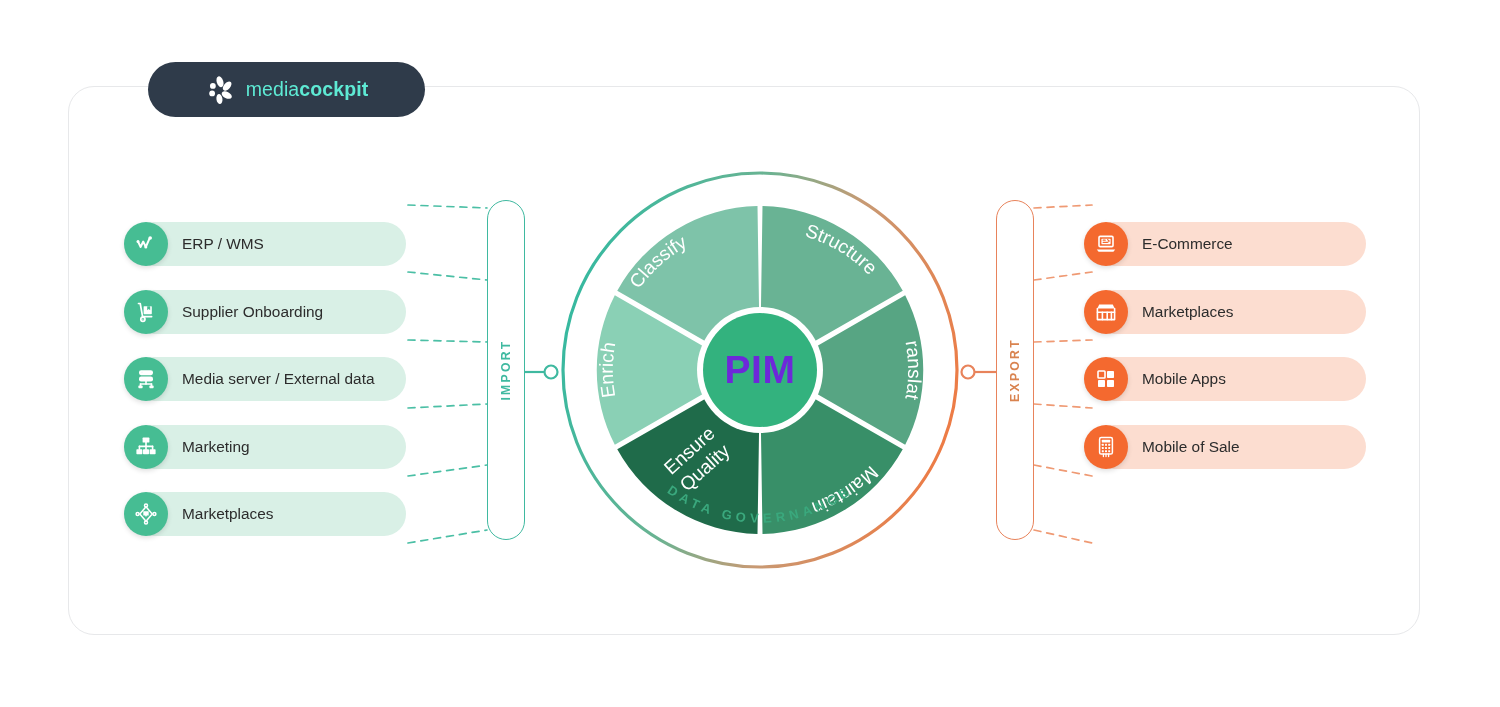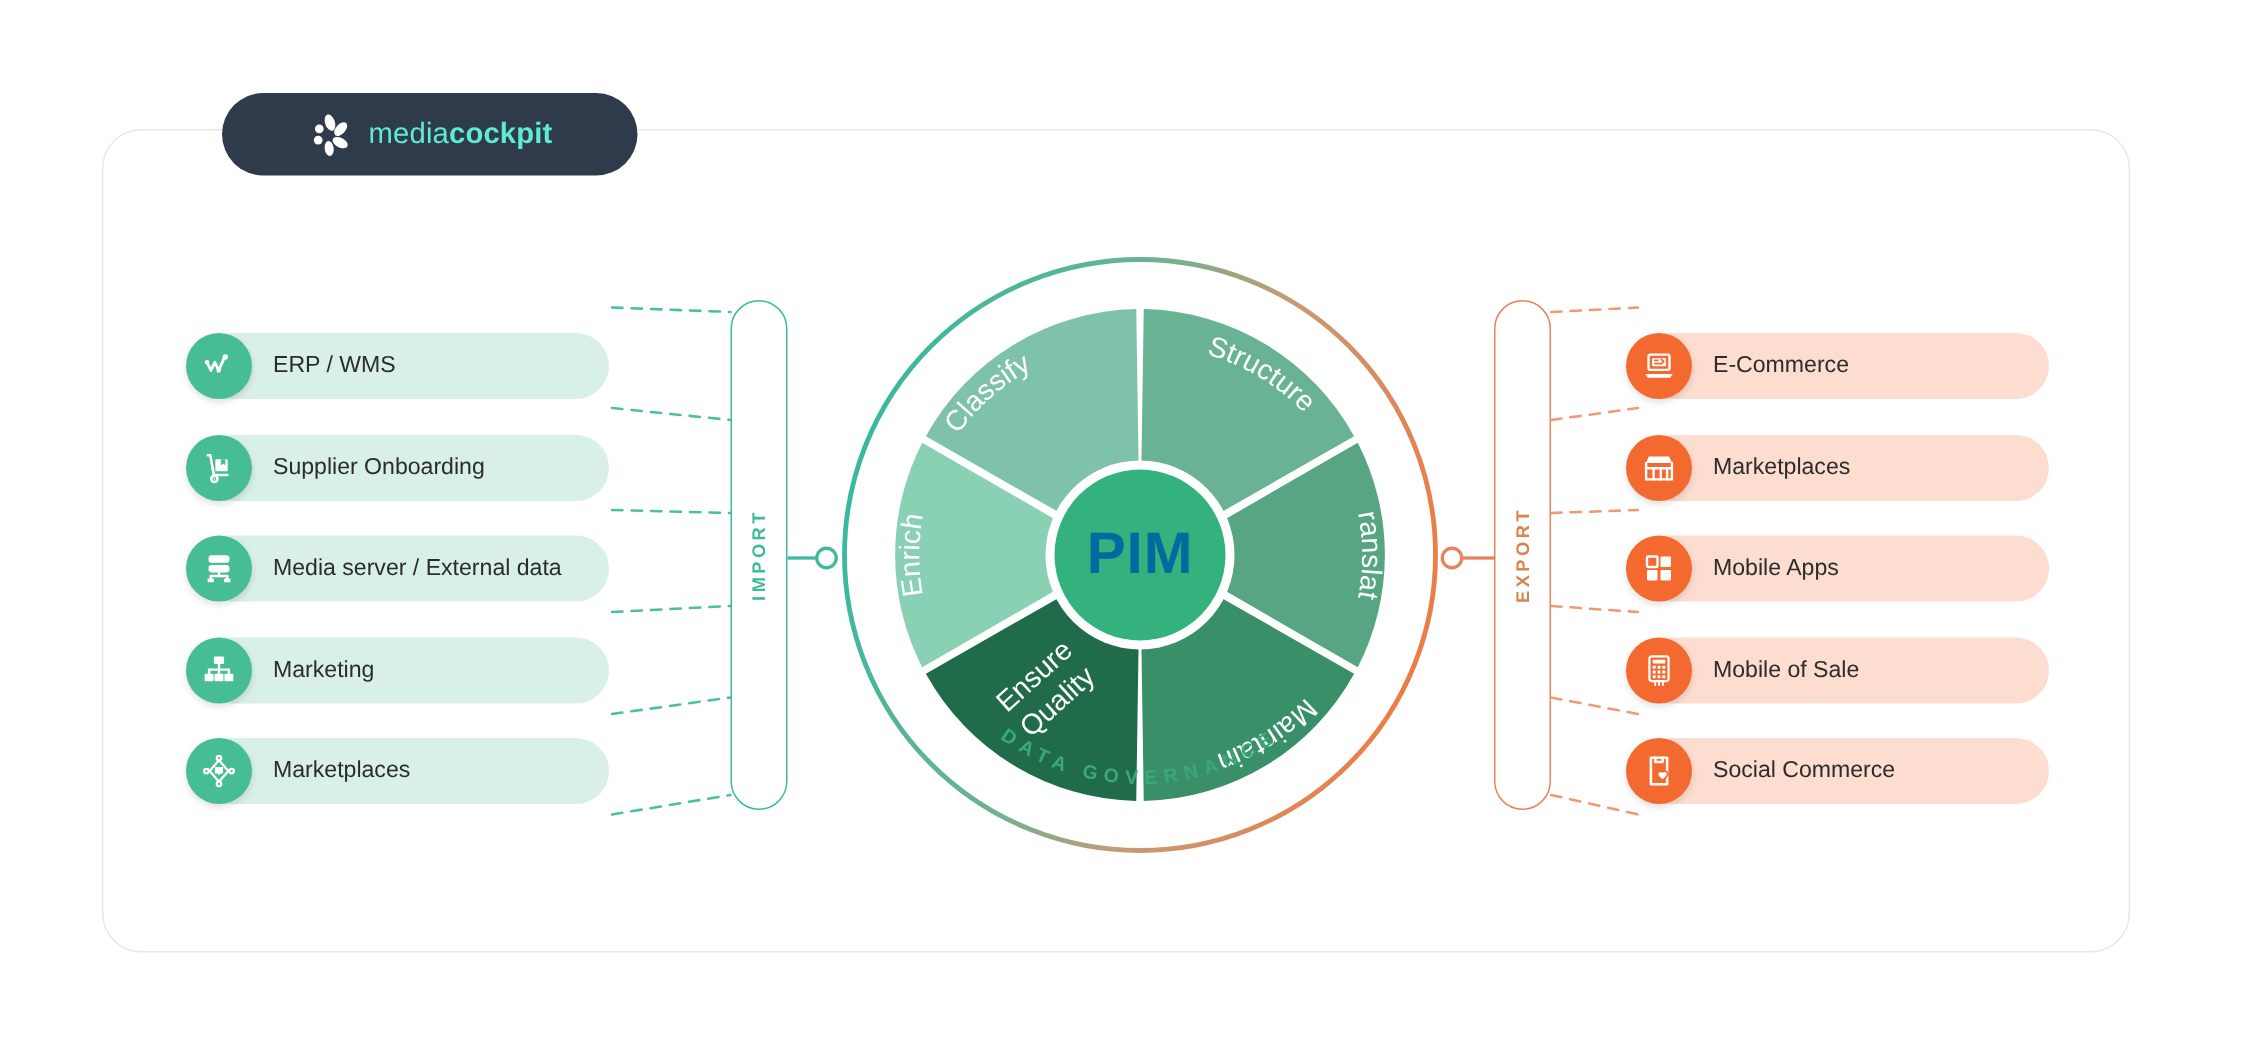--- a/index.html
+++ b/index.html
@@ -149,21 +149,21 @@
   #wheel svg { width: 404px; height: 404px; display: block; }
   #pim-text {
     position: absolute;
     left: 0; top: 0;
     width: 404px; height: 404px;
     display: flex;
     align-items: center;
     justify-content: center;
     font-size: 39px;
     font-weight: 700;
-    color: #0369a1;
+    color: #6d28d9;
     letter-spacing: .6px;
     pointer-events: none;
   }
   .seg-label {
     fill: #ffffff;
     font-family: "Liberation Sans", sans-serif;
     font-size: 19px;
     font-weight: 400;
   }
   .gov-label {
@@ -370,31 +370,20 @@
           <rect x="7.8" y="15.2" width="2" height="2" rx="0.4"></rect>
           <rect x="11" y="15.2" width="2" height="2" rx="0.4"></rect>
           <rect x="14.2" y="15.2" width="2" height="2" rx="0.4"></rect>
         </g>
         <path d="M9.4 19 L9.4 21.6 M12 19 L12 21.6 M14.6 19 L14.6 21.6" stroke-width="1.3"></path>
       </svg>
     </div>
     <div class="pill-label">Mobile of Sale</div>
   </div>
 
-  <div class="pill-row">
-    <div class="pill-bg"></div>
-    <div class="pill-icon">
-      <svg viewBox="0 0 24 24" fill="none" stroke="#fff" stroke-width="1.7" stroke-linecap="round" stroke-linejoin="round">
-        <path d="M6.6 3.2 L17.4 3.2 L17.4 20.8 L6.6 20.8 Z"></path>
-        <path d="M9.6 3.2 L9.6 6 L14.4 6 L14.4 3.2"></path>
-        <path d="M14.4 12.6 C15.7 11.5 17.8 12.2 17.8 14 C17.8 15.7 15.6 17.4 14.4 18.3 C13.2 17.4 11 15.7 11 14 C11 12.2 13.1 11.5 14.4 12.6 Z" fill="#fff" stroke="#f4692f" stroke-width="1.2"></path>
-      </svg>
-    </div>
-    <div class="pill-label">Social Commerce</div>
-  </div>
 
 </div>
 
 <div class="gate" id="gate-import">
   <div class="gate-label">IMPORT</div>
 </div>
 <div class="gate" id="gate-export">
   <div class="gate-label">EXPORT</div>
 </div>
 

